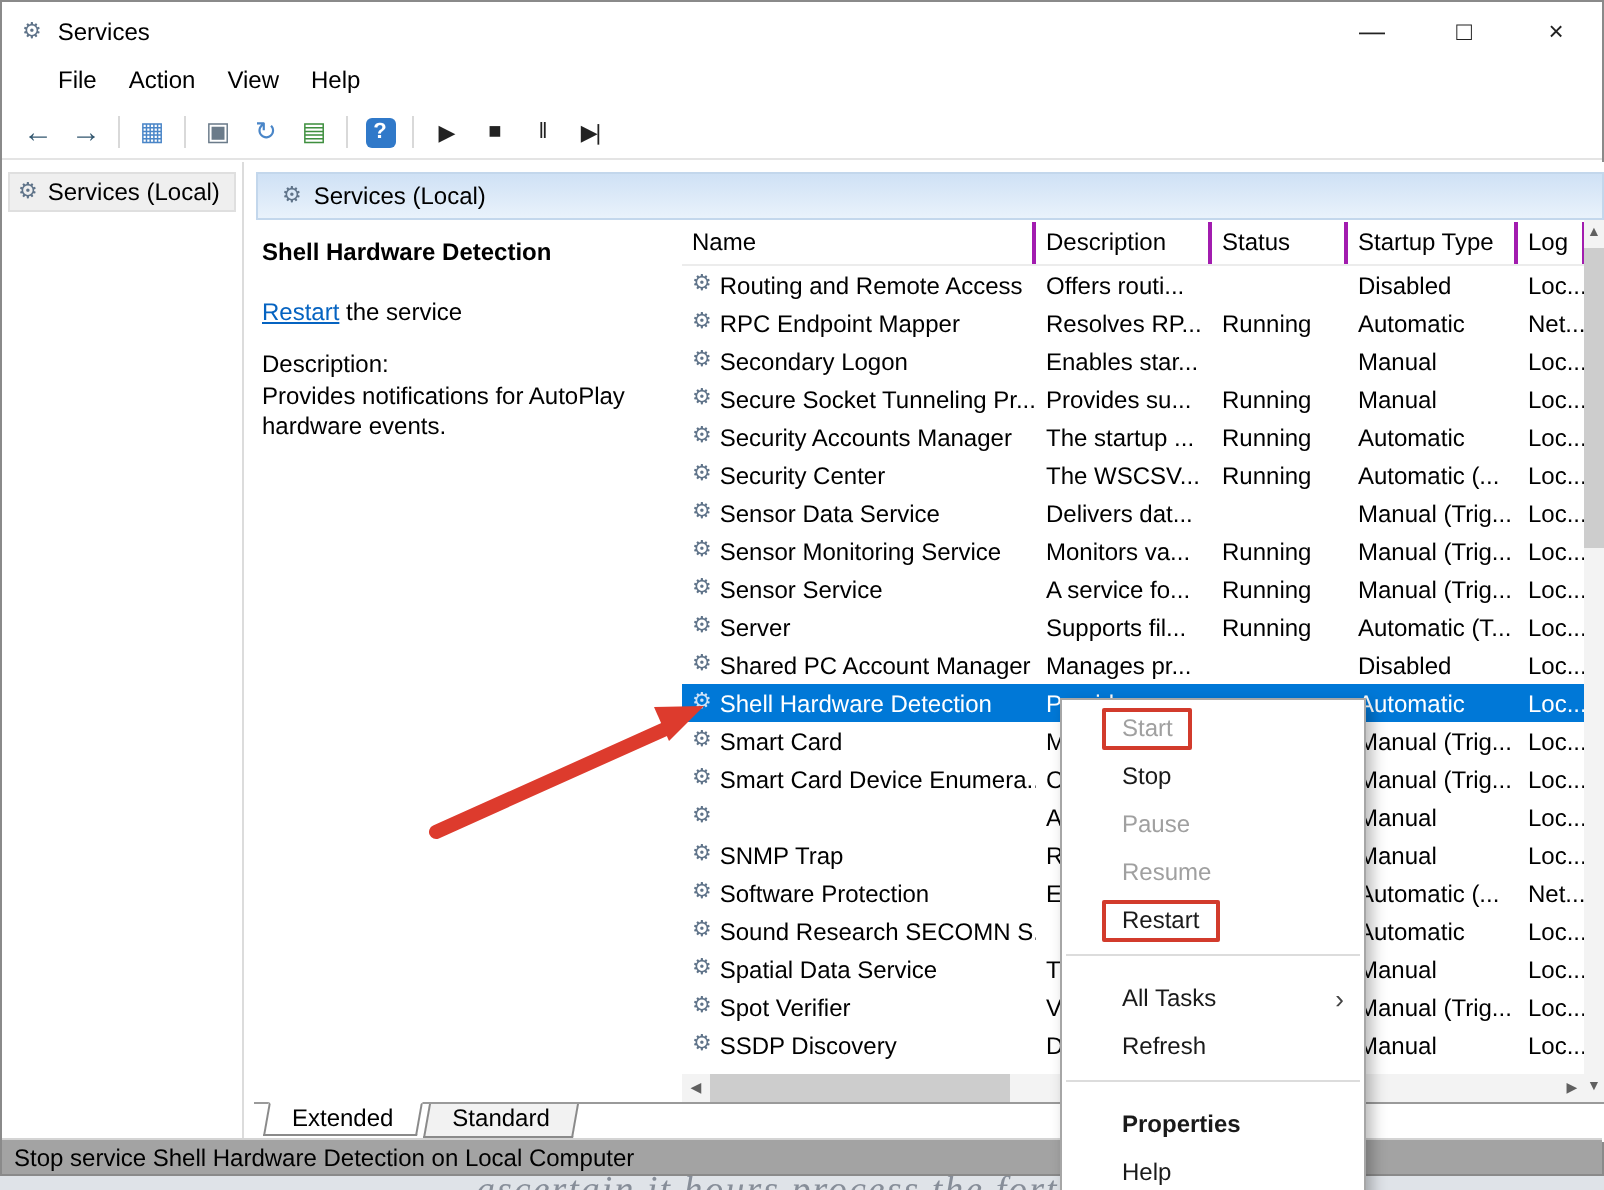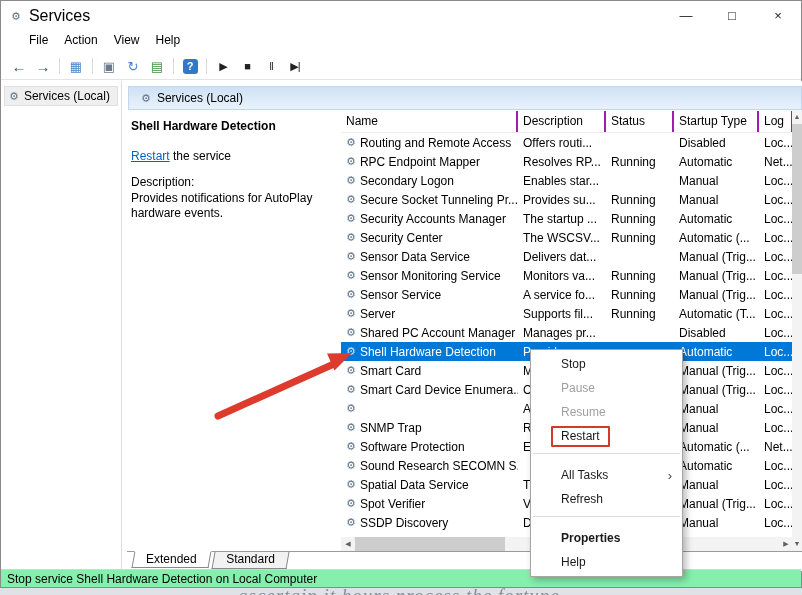--- a/index.html
+++ b/index.html
@@ -11,21 +11,21 @@
   .bg-text{position:absolute;left:238px;top:585px;z-index:0;white-space:nowrap;
            font:italic 19px "Liberation Serif","DejaVu Serif",serif;color:#878e99;
            text-decoration:line-through;letter-spacing:1px}
 
   .window{position:absolute;left:0;top:0;width:802px;height:588px;background:#fff;
           border:1px solid #8a8a8a;z-index:1}
 
   
   .titlebar{height:30px;display:flex;align-items:center;padding-left:10px;gap:8px}
   .app-icon{color:#3b7bbf;font-size:14px;line-height:1}
-  .title-text{font-size:16px}
+  .title-text{font-size:12px}
   .win-controls{margin-left:auto;display:flex;height:30px}
   .win-btn{width:46px;text-align:center;line-height:30px;font-size:13px;color:#222}
 
   
   .menubar{height:22px;display:flex;align-items:flex-start;padding-left:20px}
   .menu-item{padding:2px 8px}
 
   
   .toolbar{height:27px;display:flex;align-items:center;padding-left:6px;border-bottom:1px solid #e4e4e4}
   .tb-item{width:24px;height:22px;display:flex;align-items:center;justify-content:center;font-size:13px;color:#333}
@@ -86,21 +86,21 @@
   
   .tab-strip{position:absolute;left:4px;right:0;bottom:0;height:20px;border-top:1px solid #9a9a9a;
              display:flex;padding-left:6px}
   .view-tab{height:17px;line-height:15px;padding:0 12px;border:1px solid #8a8a8a;border-top:none;
             background:#f2f2f2;margin-right:3px;transform:skewX(-10deg)}
   .view-tab span{display:inline-block;transform:skewX(10deg)}
   .view-tab.active{background:#fff;margin-top:-1px;border-top:1px solid #fff}
 
   
   .statusbar{position:absolute;left:0;right:0;bottom:0;height:18px;border-top:1px solid #d4d4d4;
-             background:#86efac;display:flex;align-items:center;padding-left:6px;white-space:nowrap;overflow:hidden}
+             background:#a3a3a3;display:flex;align-items:center;padding-left:6px;white-space:nowrap;overflow:hidden}
 
   
   .context-menu{position:absolute;left:530px;top:349px;width:153px;z-index:50;background:#fff;
                 border:1px solid #a6a6a6;box-shadow:3px 3px 7px rgba(0,0,0,.28);padding:2px 0}
   .cm-item{position:relative;height:24px;display:flex;align-items:center;padding-left:30px;color:#1a1a1a}
   .cm-item.disabled{color:#a0a0a0}
   .cm-item.bold .cm-label{font-weight:bold}
   .cm-item .cm-arrow{display:none;position:absolute;right:10px;color:#444;font-size:13px}
   .cm-item.submenu .cm-arrow{display:block}
   .cm-item.separator{height:10px;padding:0;display:block}
@@ -473,20 +473,24 @@
   </div>
 </div>
 
 <svg class="annot-arrow" width="170" height="95" viewBox="0 0 170 95">
   <line x1="18" y1="76" x2="136" y2="23" stroke="#dd3b2d" stroke-width="7" stroke-linecap="round"></line>
   <polygon points="152,13 134.5,30.5 127,13.5" fill="#dd3b2d"></polygon>
 </svg>
 
 <div class="context-menu">
 
+    <div class="cm-item disabled redbox">
+      <span class="cm-label">Start</span>
+
+    </div>
 
     <div class="cm-item">
       <span class="cm-label">Stop</span>
 
     </div>
 
     <div class="cm-item disabled">
       <span class="cm-label">Pause</span>
 
     </div>

